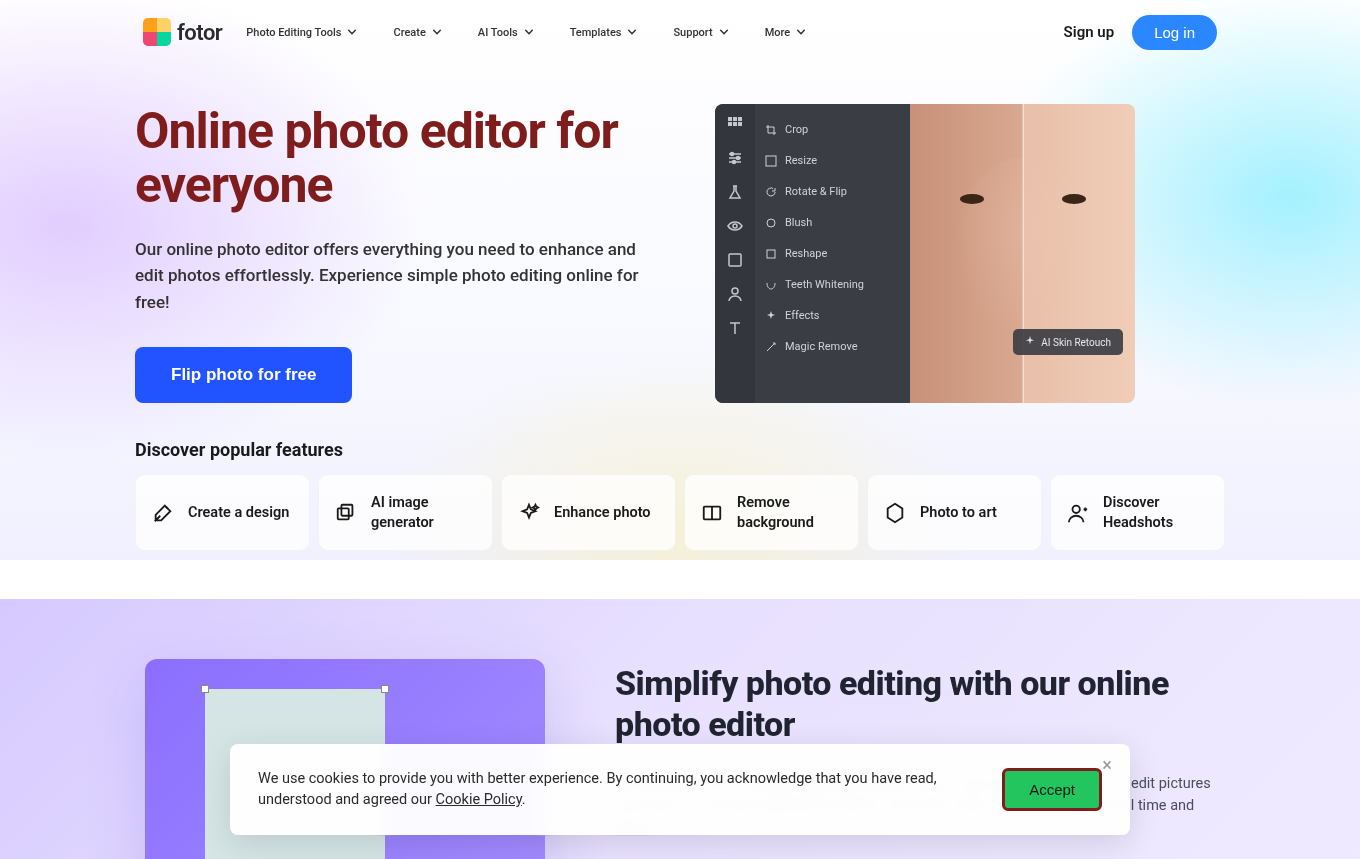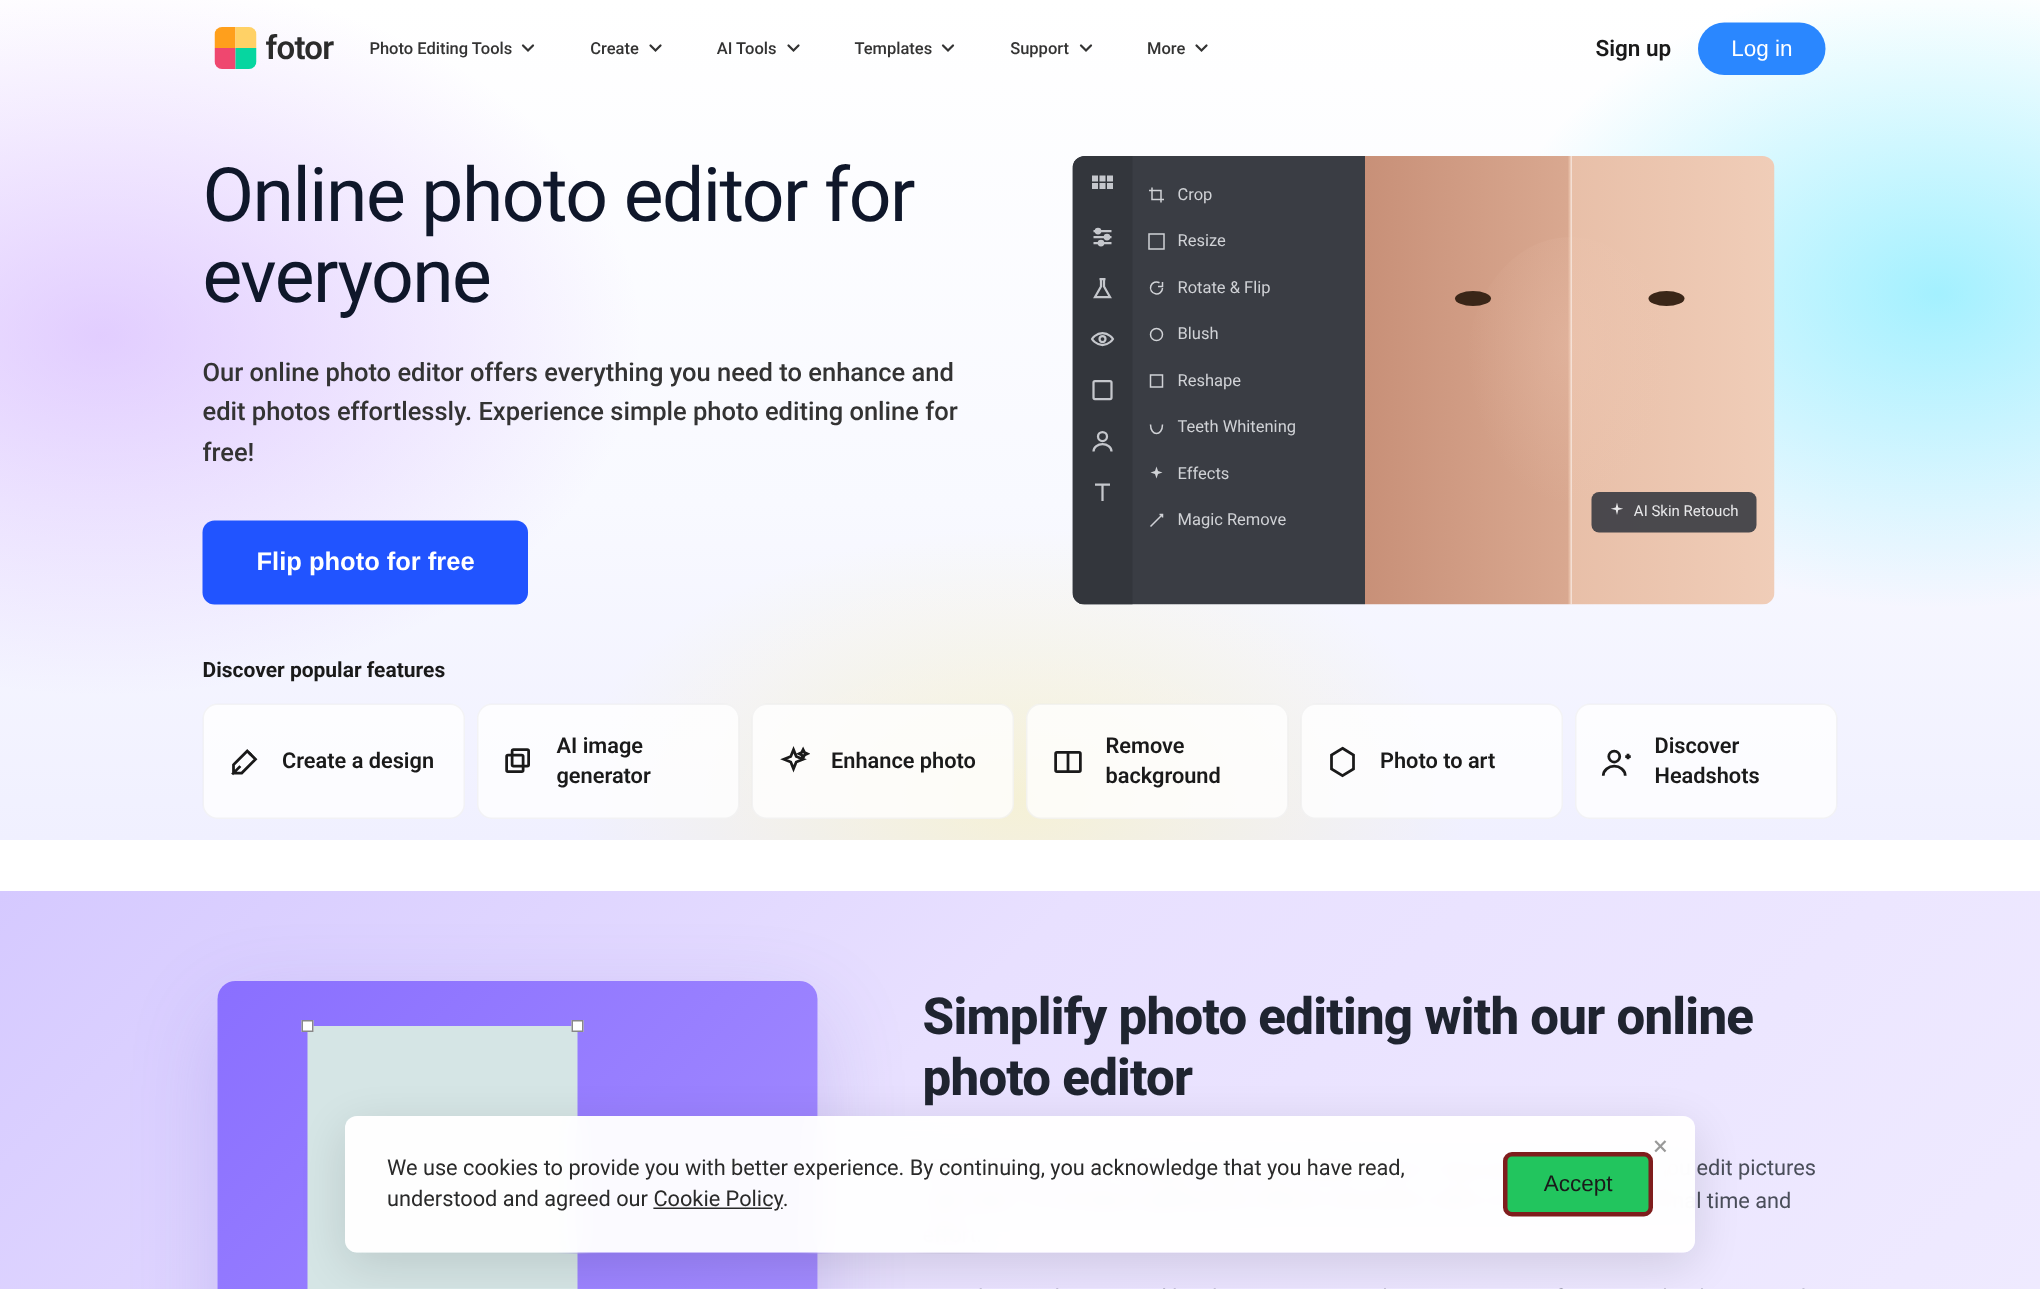--- a/index.html
+++ b/index.html
@@ -40,27 +40,27 @@
 .chevron svg { width: 100%; height: 100%; }
 .auth { display: flex; align-items: center; gap: 18px; }
 .signup { font-size: 15px; font-weight: 600; color: #1a1a1a; cursor: pointer; }
 .login-btn {
   background: #2a87ff; color: #fff; border: none; border-radius: 20px;
   padding: 9px 22px; font-size: 15px; font-weight: 500; cursor: pointer;
 }
 
 .hero { display: flex; padding-top: 40px; gap: 40px; }
 .hero-left { flex: 1; max-width: 540px; }
-.hero-title { font-size: 50px; font-weight: 400; line-height: 1.08; letter-spacing: -1px; color: #0f172a; margin-bottom: 24px; }
+.hero-title { font-size: 50px; font-weight: 700; line-height: 1.08; letter-spacing: -1px; color: #7f1d1d; margin-bottom: 24px; }
 .hero-desc { font-size: 17px; line-height: 1.55; color: #333; font-weight: 500; margin-bottom: 32px; max-width: 520px; }
 .cta-btn {
   background: #2154ff; color: #fff; border: none; border-radius: 8px;
   padding: 18px 36px; font-size: 17px; font-weight: 700; cursor: pointer;
 }
-.hero-right { width: 468px; border-radius: 8px; overflow: hidden; display: flex; }
+.hero-right { width: 420px; border-radius: 8px; overflow: hidden; display: flex; }
 .editor-mock {
   width: 195px; background: #3a3d44; display: flex; border-top-left-radius: 8px;
 }
 .editor-sidebar { width: 40px; background: #33363c; display: flex; flex-direction: column; align-items: center; padding-top: 12px; gap: 18px; }
 .sb-icon { width: 16px; height: 16px; color: #c5c7cc; }
 .editor-tools { flex: 1; padding: 10px 0; display: flex; flex-direction: column; }
 .tool-item { display: flex; align-items: center; gap: 8px; padding: 9px 10px; font-size: 11px; color: #d0d2d6; }
 .tool-icon { width: 12px; height: 12px; flex-shrink: 0; }
 .face-mock { flex: 1; position: relative; background: linear-gradient(90deg, #c89078 0%, #d9a890 49.5%, #e8bfa8 50%, #f0cdb8 100%); }
 .face-divider { position: absolute; left: 50%; top: 0; bottom: 0; width: 1px; background: rgba(255,255,255,0.5); }
@@ -71,21 +71,21 @@
 }
 .face-eye { position: absolute; width: 24px; height: 10px; background: #3a2618; border-radius: 50%; top: 30%; }
 .face-eye.l { left: 22%; }
 .face-eye.r { right: 22%; }
 .ai-badge {
   position: absolute; right: 12px; bottom: 48px;
   background: rgba(60,62,68,0.92); color: #e8e8ea; font-size: 10px;
   padding: 7px 12px; border-radius: 5px; display: flex; align-items: center; gap: 6px;
 }
 
-.features-label { font-size: 14px; font-weight: 700; color: #1a1a1a; margin: 36px 0 14px; }
+.features-label { font-size: 18px; font-weight: 700; color: #1a1a1a; margin: 36px 0 14px; }
 .features-row { display: flex; gap: 8px; }
 .feature-card {
   flex: 1; background: rgba(255,255,255,0.78); border: 1px solid rgba(0,0,0,0.04);
   border-radius: 10px; padding: 18px 16px; display: flex; align-items: center; gap: 14px;
   cursor: pointer; min-height: 68px;
 }
 .feature-icon { width: 22px; height: 22px; flex-shrink: 0; color: #1a1a1a; }
 .feature-label { font-size: 14.5px; font-weight: 600; line-height: 1.35; color: #1a1a1a; }
 
 .section2-wrap { background: linear-gradient(135deg, #d5c9ff 0%, #e8e0ff 40%, #f0ecff 100%); margin-top: 48px; padding: 60px 0 80px; position: relative; z-index: 1; }

